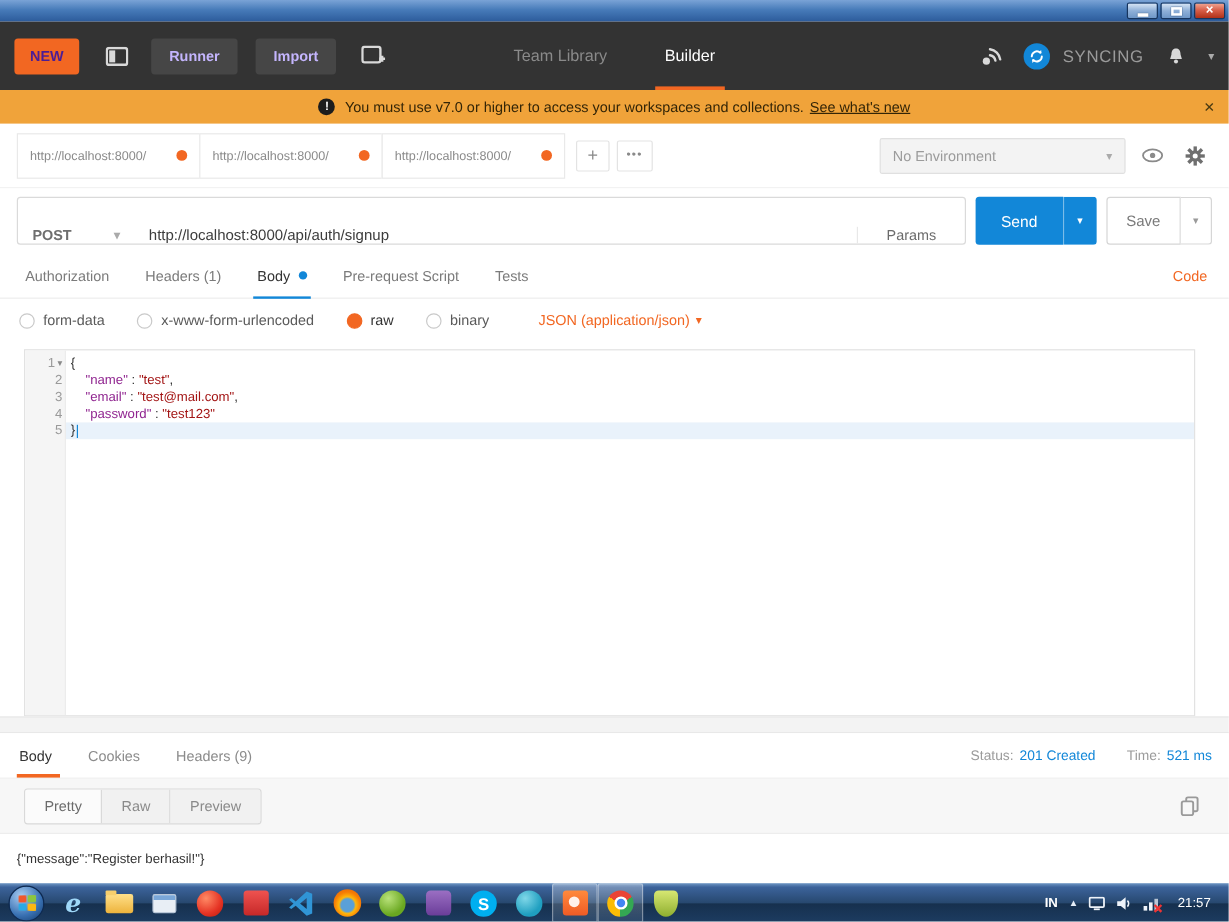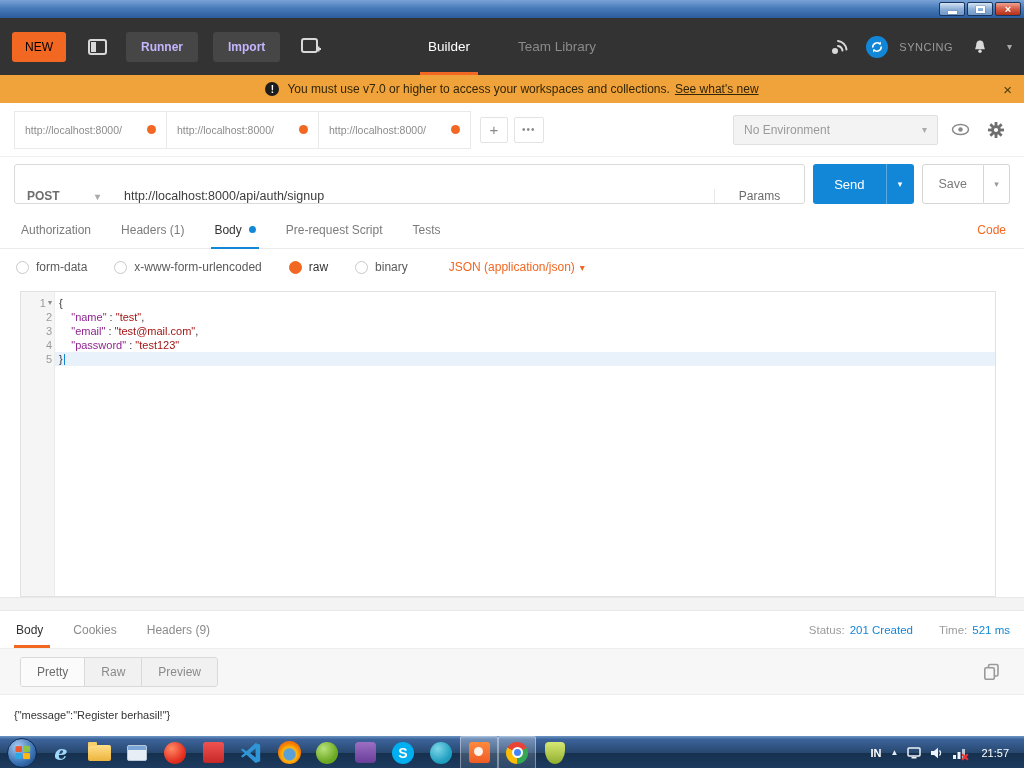--- a/index.html
+++ b/index.html
@@ -8,30 +8,30 @@
 
   
   .titlebar{height:18px;background:linear-gradient(#7aa3d6,#477bb9 45%,#2c5b9b);display:flex;justify-content:flex-end;align-items:center;padding:0 3px;gap:2px;flex:none}
   .tb-btn{width:26px;height:14px;border:1px solid #17355e;border-radius:2px;background:linear-gradient(#d6e4f4,#8fb0d8 50%,#6f97c8);display:flex;align-items:center;justify-content:center;cursor:pointer}
   .tb-btn.close{background:linear-gradient(#f0a491,#d9604a 45%,#b03118);color:#fff;font-size:11px;font-weight:bold;line-height:1}
   .g-min{width:9px;height:3px;background:#fff;margin-top:6px;box-shadow:0 0 1px #1c3c66}
   .g-max{width:9px;height:7px;border:2px solid #fff;box-shadow:0 0 1px #1c3c66}
 
   
   .topbar{height:57px;background:#333;display:flex;align-items:center;padding:0 12px;position:relative;flex:none}
-  .btn-new{background:#f26722;color:#000000;font-weight:normal;font-size:12px;padding:8px 13px;border-radius:3px;margin-right:15px;cursor:pointer}
+  .btn-new{background:#f26722;color:#4c1d95;font-weight:bold;font-size:12px;padding:8px 13px;border-radius:3px;margin-right:15px;cursor:pointer}
   .icon-btn{width:32px;height:30px;display:flex;align-items:center;justify-content:center;margin-right:13px;cursor:pointer}
   .btn-dark{background:#464646;color:#c4b5fd;font-size:12px;font-weight:bold;padding:8px 15px;border-radius:3px;margin-right:15px;cursor:pointer}
   .top-tabs{position:absolute;left:0;right:0;top:0;bottom:0;display:flex;justify-content:center;align-items:stretch;pointer-events:none}
   .top-tab{display:flex;align-items:center;padding:0 24px;font-size:13.5px;color:#8a8a8a;position:relative;pointer-events:auto;cursor:pointer}
   .top-tab.active{color:#fff}
   .top-tab.active::after{content:"";position:absolute;left:16px;right:16px;bottom:0;height:3px;background:#f26722}
   .top-right{margin-left:auto;display:flex;align-items:center;gap:11px}
   .sync-badge{width:22px;height:22px;border-radius:50%;background:#1287d8;display:flex;align-items:center;justify-content:center}
-  .syncing-label{font-size:11px;color:#9a9a9a;letter-spacing:.5px}
+  .syncing-label{font-size:14px;color:#9a9a9a;letter-spacing:.5px}
   .chev{color:#aaa;font-size:10px;cursor:pointer}
 
   
   .banner{height:28px;background:#f0a33a;display:flex;align-items:center;justify-content:center;position:relative;font-size:12px;color:#332507;flex:none}
   .alert-badge{width:14px;height:14px;border-radius:50%;background:#1d1d1d;color:#fff;font-size:10px;font-weight:bold;display:flex;align-items:center;justify-content:center;margin-right:8px}
   .banner-link{text-decoration:underline;margin-left:5px;cursor:pointer;color:#332507}
   .banner-close{position:absolute;right:12px;top:0;bottom:0;display:flex;align-items:center;color:#4a3a12;font-size:15px;cursor:pointer}
 
   
   .tabstrip{height:54px;background:#fff;display:flex;align-items:center;padding:0 14px;border-bottom:1px solid #efefef;flex:none}
@@ -174,25 +174,25 @@
     <div class="btn-dark">Runner</div>
     <div class="btn-dark">Import</div>
     <div class="icon-btn">
       <svg width="20" height="17" viewBox="0 0 20 17">
           <rect x="1" y="1" width="15" height="13" rx="2" fill="none" stroke="#d9d9d9" stroke-width="2"></rect>
           <path d="M15 11 h5 M17.5 8.5 v5" stroke="#d9d9d9" stroke-width="2"></path>
         </svg>
     </div>
 
     <div class="top-tabs">
+      <div class="top-tab">
+          <span>Team Library</span>
+        </div>
       <div class="top-tab active">
           <span>Builder</span>
-        </div>
-      <div class="top-tab">
-          <span>Team Library</span>
         </div>
     </div>
 
     <div class="top-right">
       <div class="icon-btn" style="margin-right:0">
         <svg width="20" height="18" viewBox="0 0 20 18">
             <circle cx="6" cy="13" r="3" fill="#d9d9d9"></circle>
             <path d="M9 3 a10 10 0 0 1 8.5 8.5 M9 8 a5.5 5.5 0 0 1 4.5 4.5" stroke="#d9d9d9" stroke-width="2" fill="none" stroke-linecap="round"></path>
           </svg>
       </div>

